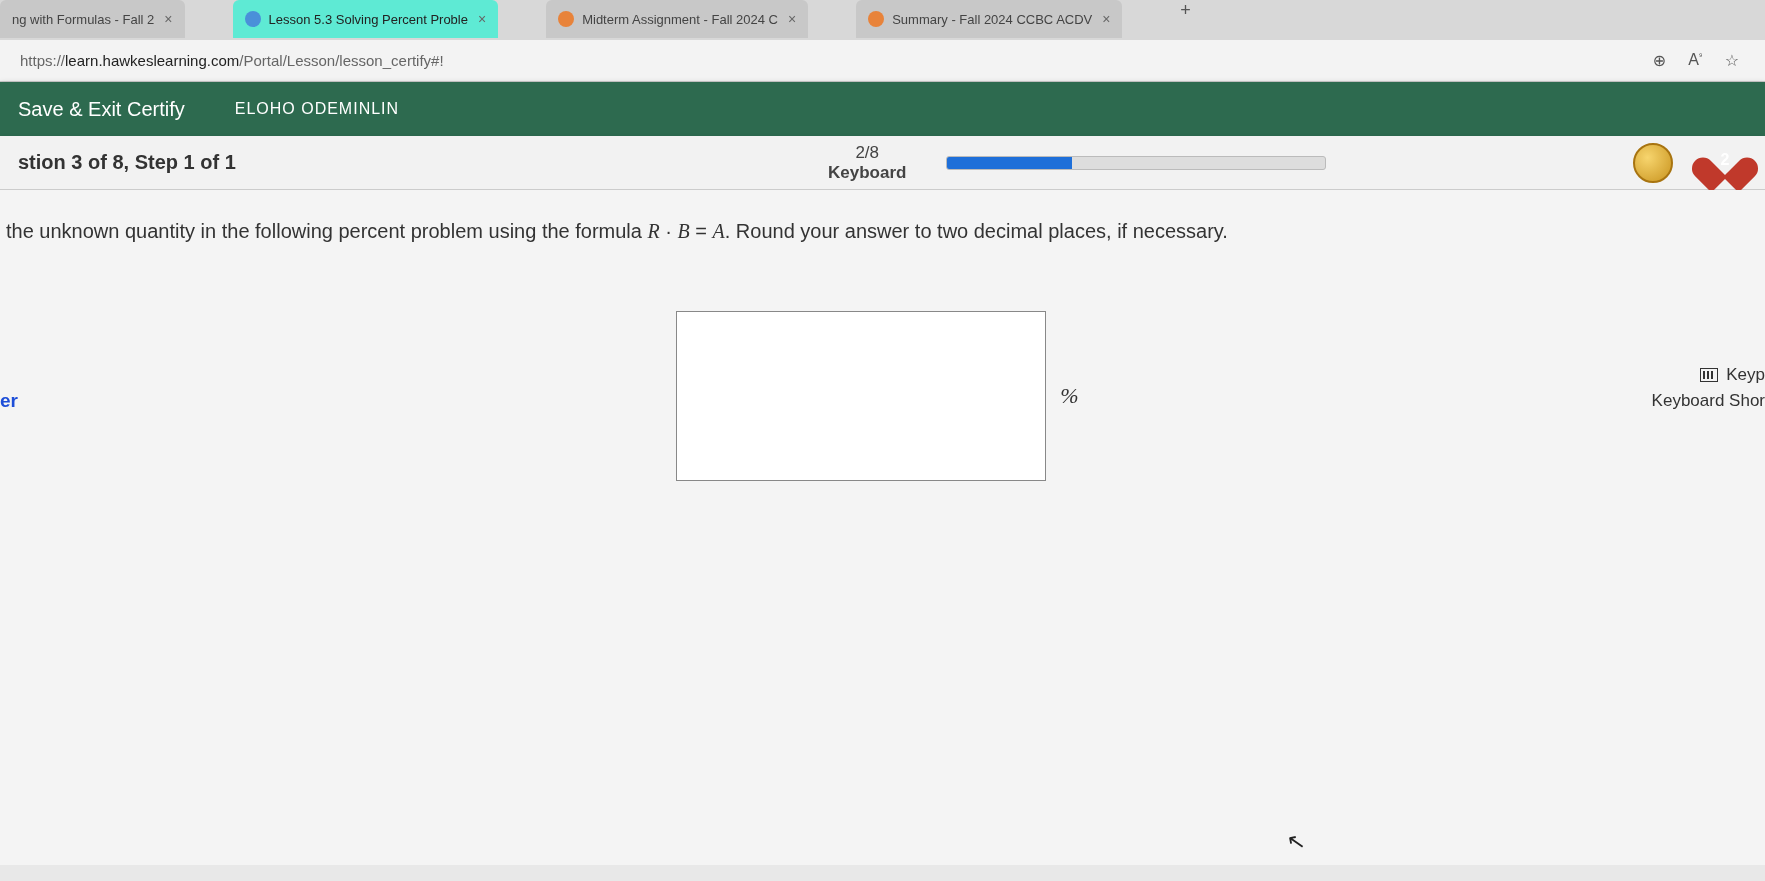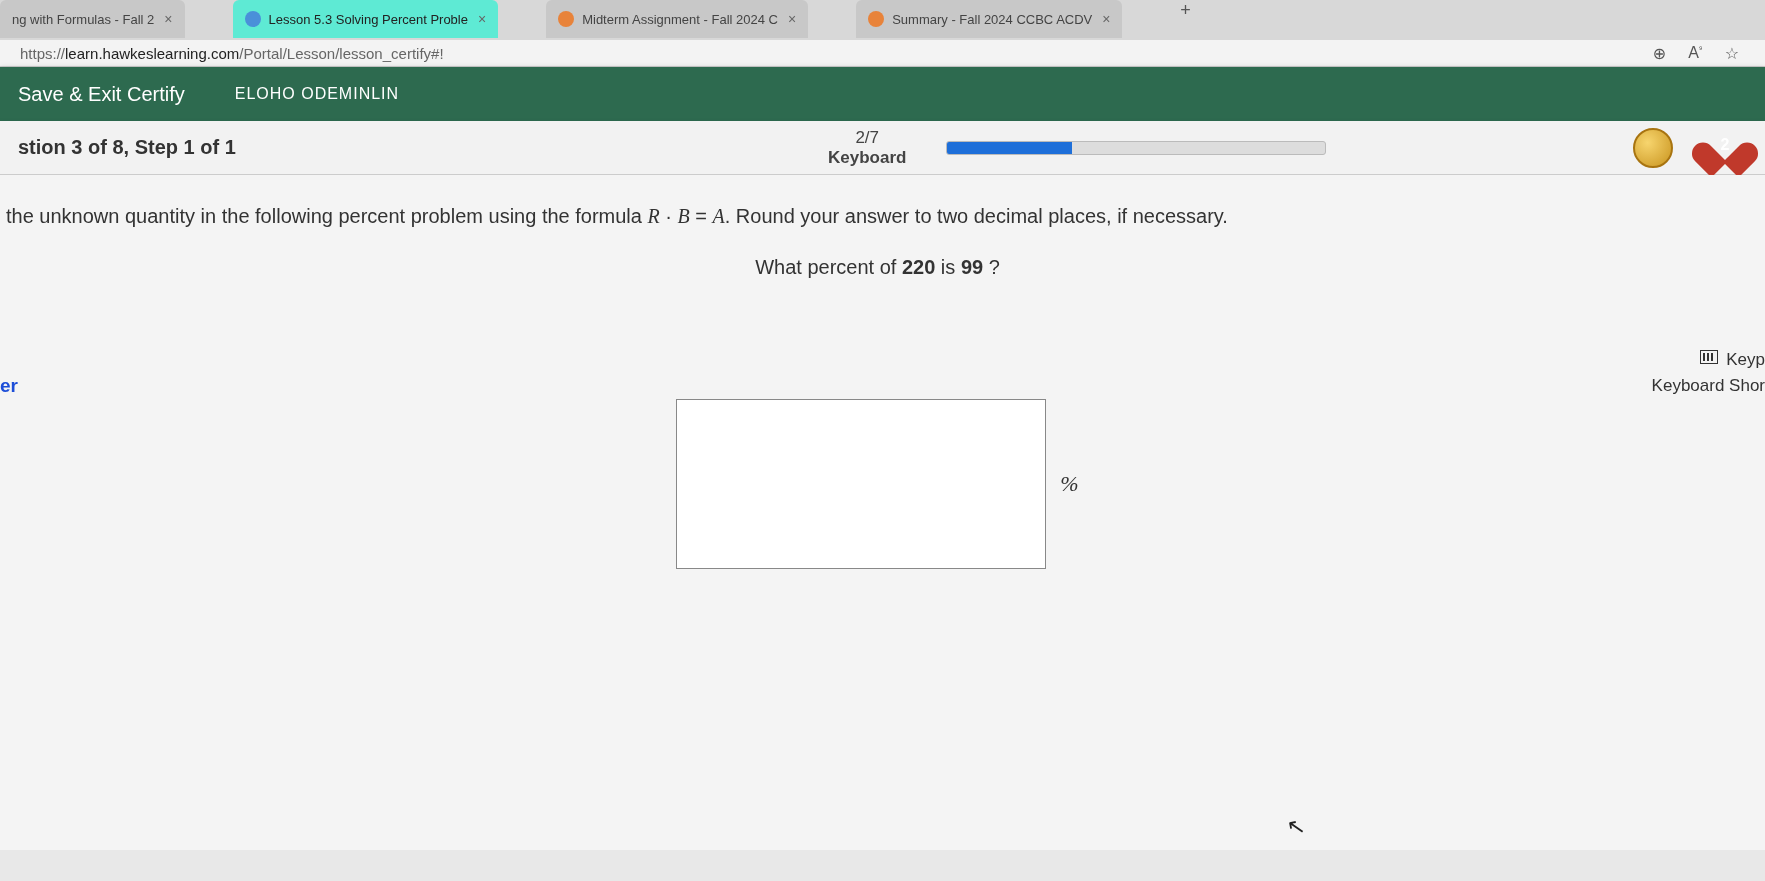--- a/index.html
+++ b/index.html
@@ -6,21 +6,21 @@
 body { width: 1765px; height: 881px; background: #e8e8e8; overflow: hidden; }
 
 .tab-strip { display: flex; background: #d8d8d8; height: 40px; align-items: flex-start; gap: 46px; }
 .tab { display: flex; align-items: center; padding: 8px 12px; height: 38px; font-size: 13px; color: #444; background: #c8c8c8; border-radius: 6px 6px 0 0; margin-right: 2px; max-width: 280px; white-space: nowrap; overflow: hidden; }
 .tab.active { background: #5eead4; color: #222; }
 .tab .favicon { width: 16px; height: 16px; margin-right: 8px; border-radius: 50%; background: #4a90d9; flex-shrink: 0; }
 .tab .favicon.orange { background: #e8833a; }
 .tab .close-x { margin-left: 10px; font-size: 14px; color: #666; cursor: pointer; }
 .new-tab { width: 30px; display:flex; align-items:center; justify-content:center; font-size:18px; color:#555;}
 
-.addr-bar { display: flex; align-items: center; background: #f3f3f3; height: 27px; padding: 0 10px; border-bottom: 1px solid #ccc; }
+.addr-bar { display: flex; align-items: center; background: #f3f3f3; height: 42px; padding: 0 10px; border-bottom: 1px solid #ccc; }
 .addr-url { flex: 1; font-size: 15px; color: #666; padding-left: 10px; }
 .addr-url .host { color: #222; }
 .addr-icons { display:flex; gap: 22px; align-items:center; padding: 0 16px; color:#555; font-size:16px;}
 
 .app-header { background: #2d6a4f; color: #fff; height: 54px; display: flex; align-items: center; padding: 0 18px; box-shadow: 0 2px 6px rgba(0,0,0,.3); gap: 20px; }
 .app-header .save-exit { font-size: 20px; font-weight: 500; margin-right: 30px; }
 .app-header .lesson-title { font-size: 20px; font-weight: 400; flex: 1; }
 .app-header .user-name { font-size: 16px; letter-spacing: 1px; }
 
 .progress-row { background: #f2f2f2; display: flex; align-items: center; height: 54px; padding: 0 18px; border-bottom: 1px solid #ccc; box-shadow: 0 2px 5px rgba(0,0,0,.15); position:relative;}
@@ -38,21 +38,21 @@
 .heart .num { position:absolute; top:8px; left:0; width:44px; text-align:center; color:#fff; font-weight:700; font-size:16px; z-index:2;}
 
 .content { padding: 30px 10px 0 0; background: #f4f4f4; height: calc(881px - 40px - 42px - 54px - 70px); position:relative;}
 .instruction { font-size: 20px; color: #333; padding: 0 0 28px 6px; }
 .instruction .it { font-style: italic; font-family: 'Times New Roman', serif;}
 .question-text { text-align: center; font-size: 20px; color: #333; margin-bottom: 120px;}
 .question-text .b { font-weight: 700; }
 
 .er-label { position:absolute; left:0; top:200px; font-size:19px; font-weight:700; color:#1d4ed8;}
 .side-tools { position:absolute; right:0; top:175px; text-align:right; font-size:17px; color:#333;}
-.side-tools .row1 { display:flex; justify-content:flex-end; gap:8px; margin-bottom:6px;}
+.side-tools .row1 { display:flex; align-items:center; justify-content:flex-end; gap:8px; margin-bottom:6px;}
 .kp-icon { width:18px; height:14px; border:1.5px solid #333; display:inline-block; position:relative;}
 .kp-icon::before { content:''; position:absolute; inset:2px; background: repeating-linear-gradient(90deg,#333 0 2px, transparent 2px 4px);}
 
 .answer-area { display:flex; justify-content:center; align-items:center; gap:14px; margin-top: 40px;}
 .answer-box { width: 370px; height: 170px; border: 1.5px solid #888; background: #fff; }
 .pct { font-size: 22px; color: #333; font-style: italic; font-family:'Times New Roman',serif;}
 
 .cursor-arrow { position:absolute; right:460px; bottom:10px; font-size:22px; color:#222; transform: rotate(-10deg);}
 </style>
 </head>
@@ -93,38 +93,35 @@
 </div>
 
 <div class="app-header">
   <div class="save-exit">Save &amp; Exit Certify</div>
   <div class="user-name">ELOHO ODEMINLIN</div>
 </div>
 
 <div class="progress-row">
   <div class="question-label">stion 3 of 8, Step 1 of 1</div>
   <div class="score-block">
-    <div class="num">2/7</div>
+    <div class="num">2/8</div>
     <div class="correct">Keyboard</div>
   </div>
   <div class="pbar">
     <div class="fill" style="width:33%"></div>
   </div>
   <div class="coin"></div>
   <div class="heart">
     <span class="num">2</span>
   </div>
 </div>
 
 <div class="content">
   <div class="instruction">
     <span> the unknown quantity in the following percent problem using the formula </span><span class="it">R</span><span> · </span><span class="it">B</span><span> = </span><span class="it">A</span><span>. Round your answer to two decimal places, if necessary.</span>
-  </div>
-  <div class="question-text">
-    <span>What percent of </span><span class="b">220</span><span> is </span><span class="b">99</span><span> ?</span>
   </div>
 
   <div class="er-label">er</div>
   <div class="side-tools">
     <div class="row1">
         <span class="kp-icon"></span>
         <span>Keyp</span>
       </div>
     <div>Keyboard Shor</div>
   </div>

